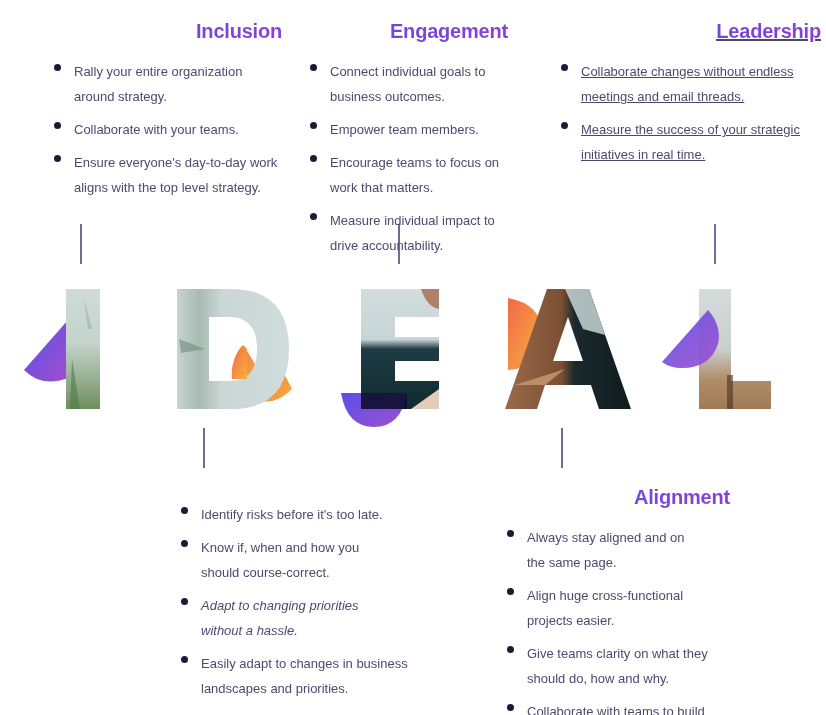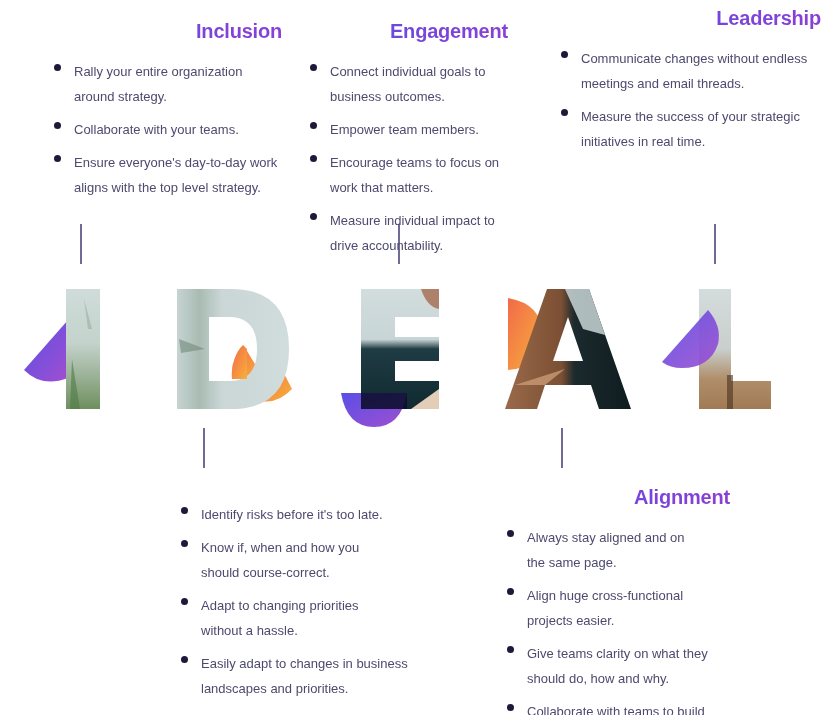--- a/index.html
+++ b/index.html
@@ -133,33 +133,33 @@
 <div class="block" style="left:308px; top:20px; width:200px;">
   <h2>Engagement</h2>
   <ul>
     <li><span class="dot"></span><span>Connect individual goals to business outcomes.</span></li>
     <li><span class="dot"></span><span>Empower team members.</span></li>
     <li><span class="dot"></span><span>Encourage teams to focus on work that matters.</span></li>
     <li><span class="dot"></span><span>Measure individual impact to drive accountability.</span></li>
   </ul>
 </div>
 
-<div class="block" style="left:559px; top:7px; width:262px;">
+<div class="block" style="left:559px; top:20px; width:262px;text-decoration:underline;">
   <h2>Leadership</h2>
   <ul>
-    <li><span class="dot"></span><span>Communicate changes without endless meetings and email threads.</span></li>
+    <li><span class="dot"></span><span>Collaborate changes without endless meetings and email threads.</span></li>
     <li><span class="dot"></span><span>Measure the success of your strategic initiatives in real time.</span></li>
   </ul>
 </div>
 
 <div class="block" style="left:179px; top:486px; width:260px;">
   <ul>
     <li><span class="dot"></span><span>Identify risks before it's too late.</span></li>
     <li style="padding-right:70px;"><span class="dot"></span><span>Know if, when and how you should course-correct.</span></li>
-    <li style="padding-right:60px;"><span class="dot"></span><span>Adapt to changing priorities without a hassle.</span></li>
+    <li style="padding-right:60px;font-style:italic;"><span class="dot"></span><span>Adapt to changing priorities without a hassle.</span></li>
     <li><span class="dot"></span><span>Easily adapt to changes in business landscapes and priorities.</span></li>
   </ul>
 </div>
 
 <div class="block" style="left:505px; top:486px; width:225px;">
   <h2>Alignment</h2>
   <ul>
     <li style="padding-right:30px;"><span class="dot"></span><span>Always stay aligned and on the same page.</span></li>
     <li style="padding-right:20px;"><span class="dot"></span><span>Align huge cross-functional projects easier.</span></li>
     <li><span class="dot"></span><span>Give teams clarity on what they should do, how and why.</span></li>

